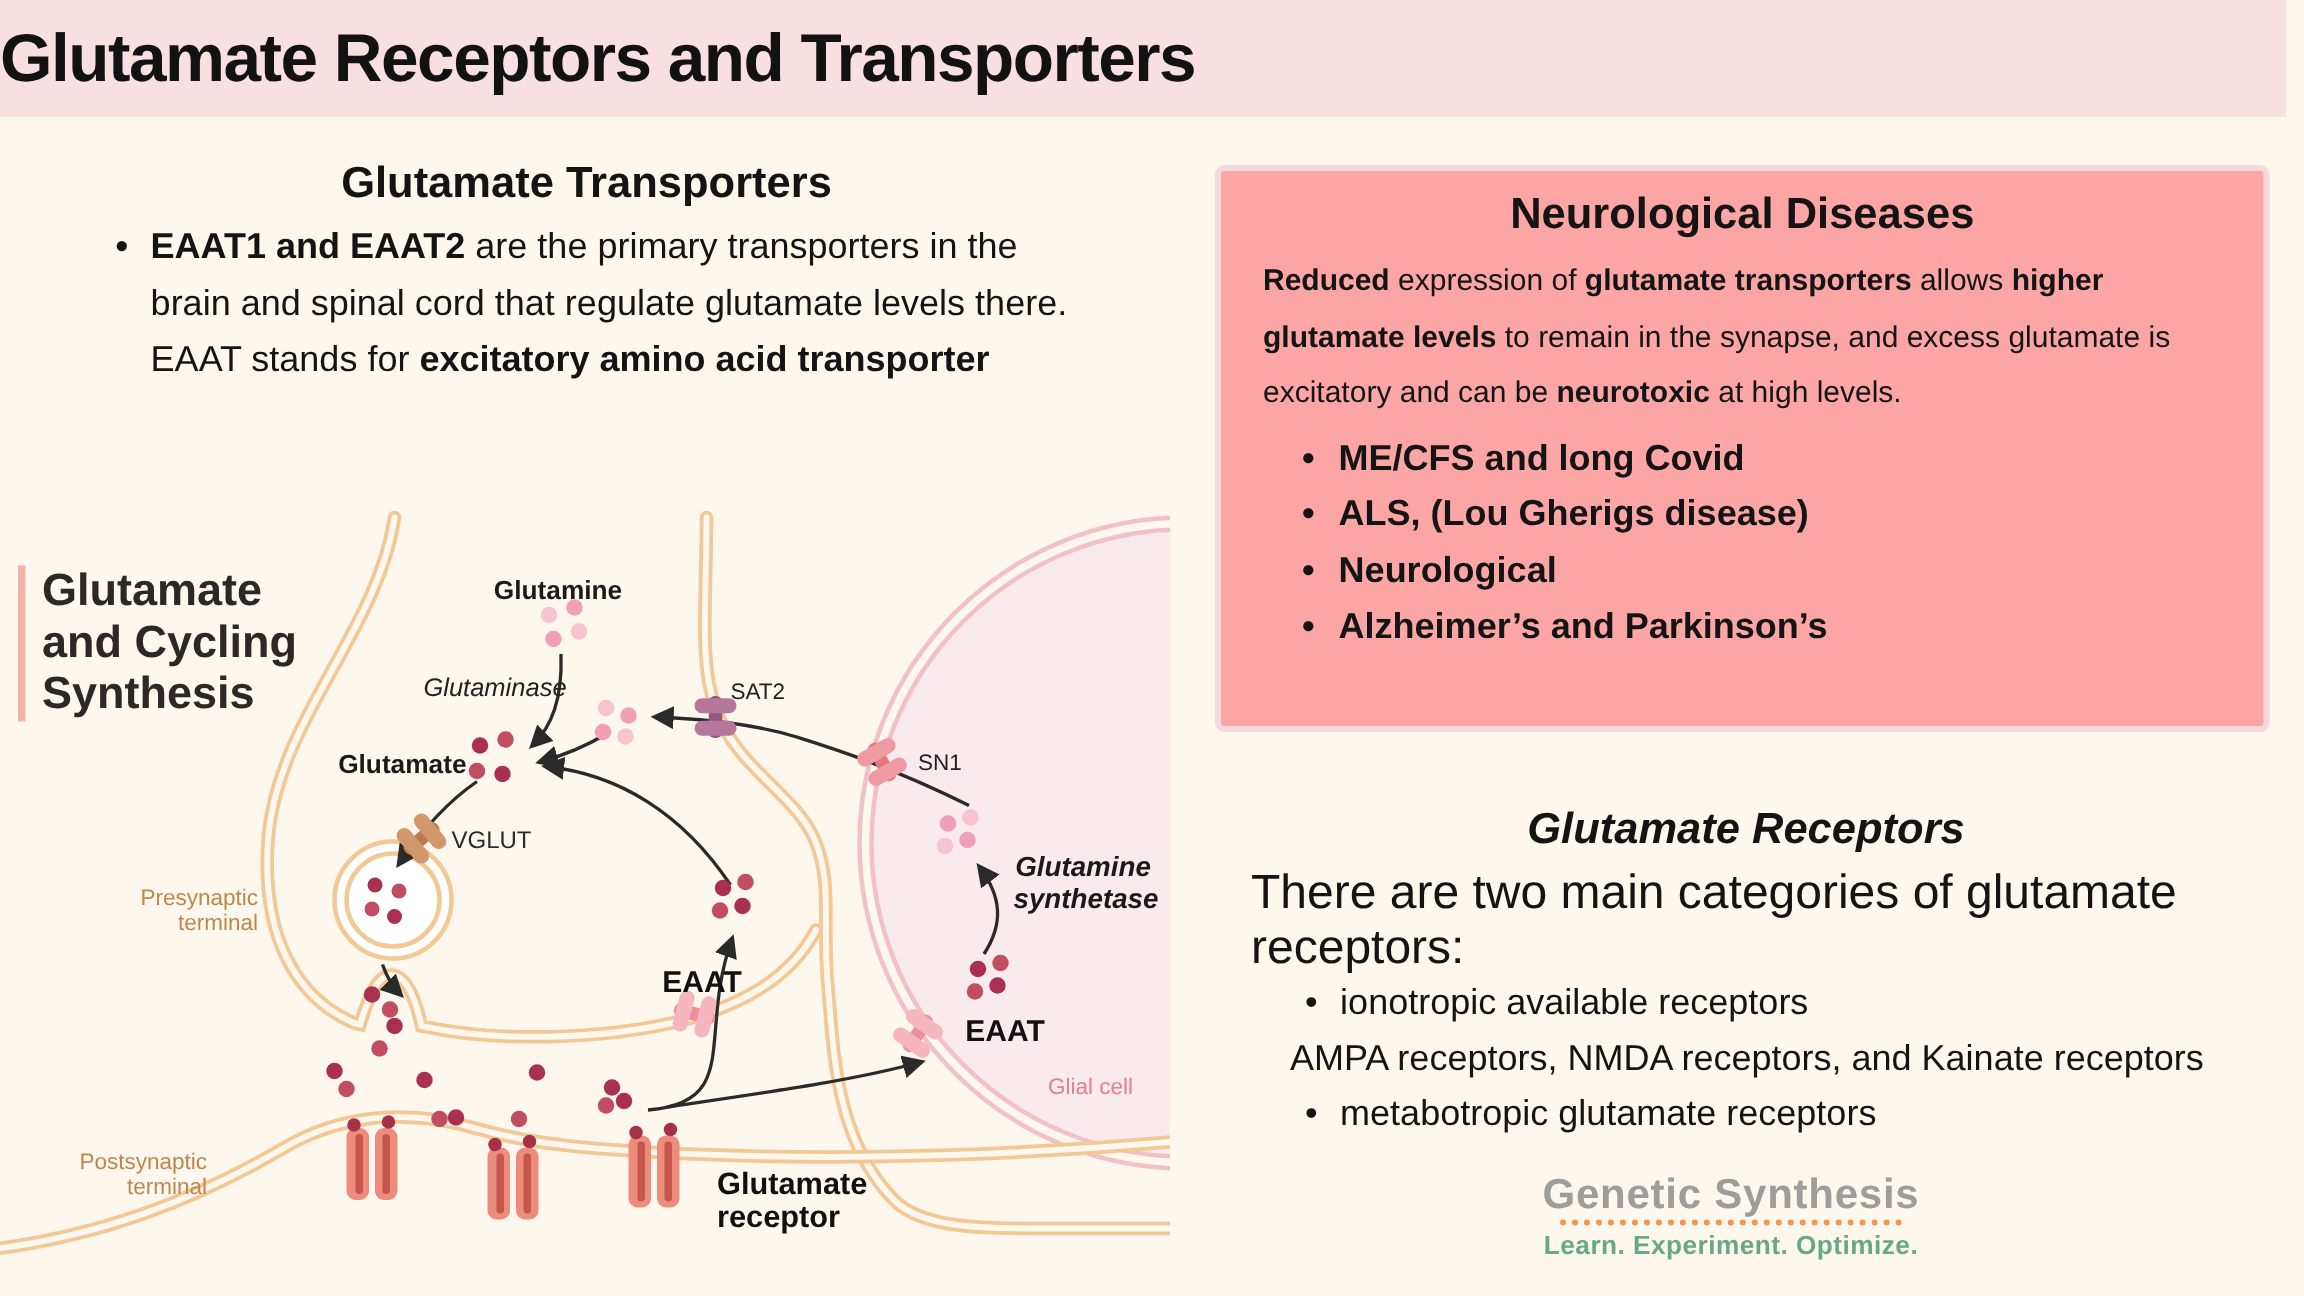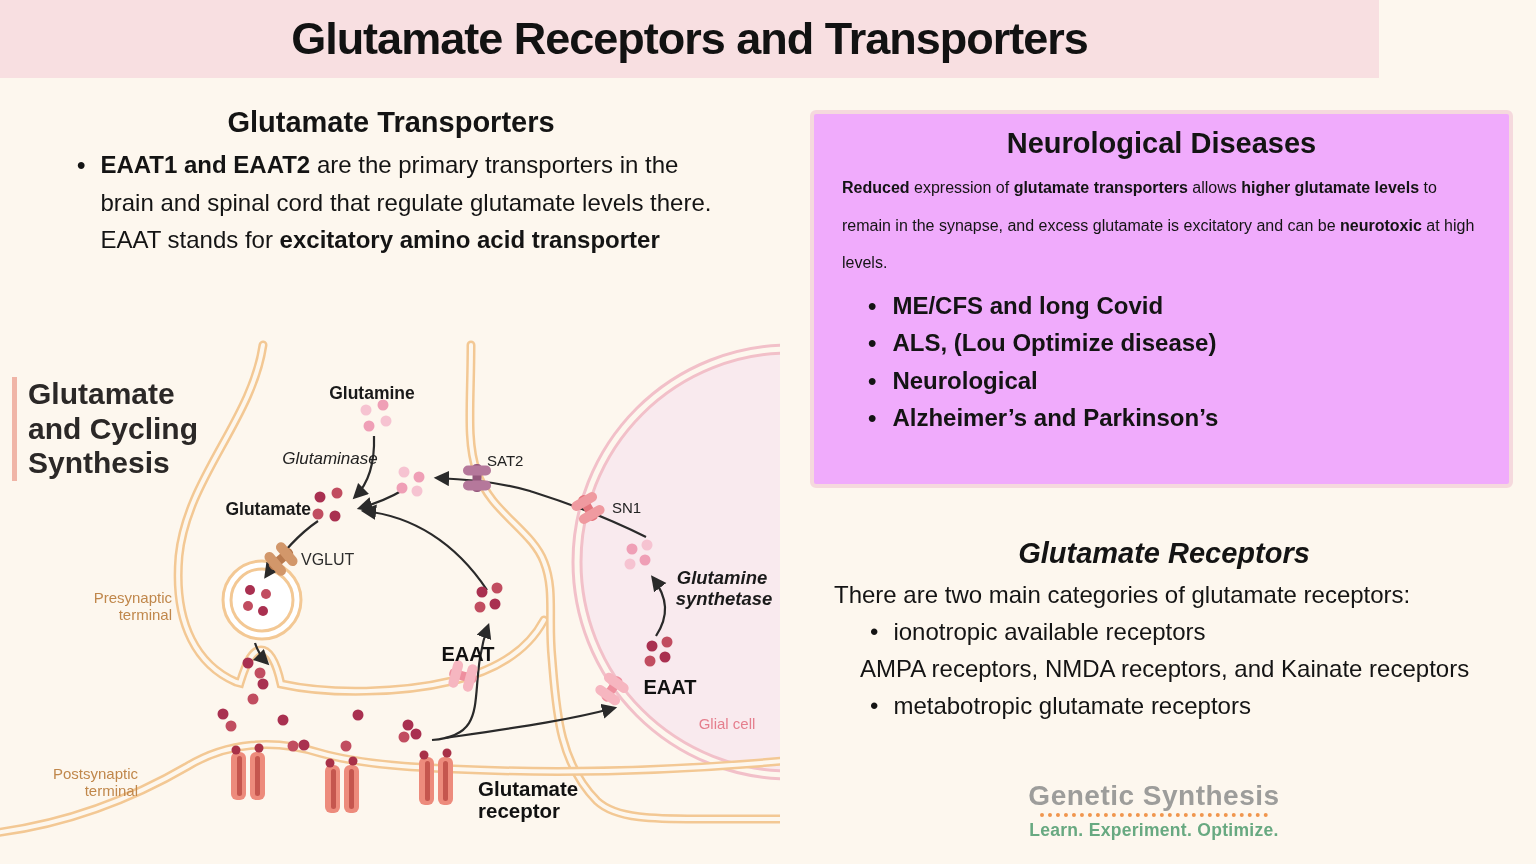--- a/index.html
+++ b/index.html
@@ -7,48 +7,48 @@
     width:1536px; height:864px;
     background:#fdf7ee;
     font-family:"Liberation Sans", sans-serif;
     color:#141414;
     overflow:hidden;
   }
   .canvas { position:relative; width:1536px; height:864px; }
 
   
   .header {
-    position:absolute; top:0; left:0; width:1379px; height:78px;
-    background:#f8dfe1; display:flex; align-items:center; justify-content:center;
+    position:absolute; top:0; left:0; width:1524px; height:78px;
+    background:#f8dfe1; display:flex; align-items:center; justify-content:flex-start;
   }
   .header h1 { margin:0; font-size:45px; font-weight:800; letter-spacing:-1px; color:#121212; }
 
   
   .transporters { position:absolute; left:45px; top:106px; width:692px; }
   .transporters h2 { margin:0 0 7px 0; text-align:center; font-size:29px; font-weight:800; }
   .transporters .para { font-size:24px; line-height:36.5px; }
   .bullet-row { display:flex; margin:3px 0 0 32px; font-size:24px; line-height:37.5px; }
   .bullet-row .dot { margin-right:15px; font-weight:bold; }
 
   
   .diseases-box {
     position:absolute; left:810px; top:110px; width:703px; height:378px;
     box-sizing:border-box; border:4px solid #f5d9dd; border-radius:6px;
-    padding:13px 28px 0 28px; background:#f0abfc;
+    padding:13px 28px 0 28px; background:#fca5a5;
   }
   .diseases-box h2 { margin:0 0 9px 0; text-align:center; font-size:29px; font-weight:800; }
-  .diseases-box .para { font-size:16px; line-height:37.5px; }
+  .diseases-box .para { font-size:20px; line-height:37.5px; }
   .d-bullets { margin:5px 0 0 26px; }
   .d-bullet { display:flex; font-size:24px; font-weight:bold; line-height:37.5px; }
   .d-bullet .dot { margin-right:16px; }
 
   
   .receptors { position:absolute; left:818px; top:537px; width:692px; }
   .receptors h2 { margin:0 0 6px 0; text-align:center; font-size:29px; font-weight:800;font-style:italic; }
-  .receptors .intro { font-size:24px; line-height:37px; margin-left:16px; }
+  .receptors .intro { font-size:32px; line-height:37px; margin-left:16px; }
   .r-bullet { display:flex; margin-left:52px; font-size:24px; line-height:37px; }
   .r-bullet .dot { margin-right:15px; }
   .subline { margin-left:42px; font-size:24px; line-height:37px; }
 
   
   .synthesis-title {
     position:absolute; left:12px; top:377px;
     border-left:5px solid #f0b5a7; padding-left:11px;
     font-size:30px; font-weight:800; line-height:34.5px; color:#2b2827;
   }
@@ -86,21 +86,21 @@
   <div class="diseases-box">
     <h2>Neurological Diseases</h2>
     <div class="para"><b>Reduced</b><span> expression of </span><b>glutamate transporters</b><span> allows </span><b>higher glutamate levels</b><span> to remain in the synapse, and excess glutamate is excitatory and can be </span><b>neurotoxic</b><span> at high levels.</span></div>
     <div class="d-bullets">
       <div class="d-bullet">
           <span class="dot">•</span>
           <span>ME/CFS and long Covid</span>
         </div>
       <div class="d-bullet">
           <span class="dot">•</span>
-          <span>ALS, (Lou Optimize disease)</span>
+          <span>ALS, (Lou Gherigs disease)</span>
         </div>
       <div class="d-bullet">
           <span class="dot">•</span>
           <span>Neurological</span>
         </div>
       <div class="d-bullet">
           <span class="dot">•</span>
           <span>Alzheimer’s and Parkinson’s</span>
         </div>
     </div>

